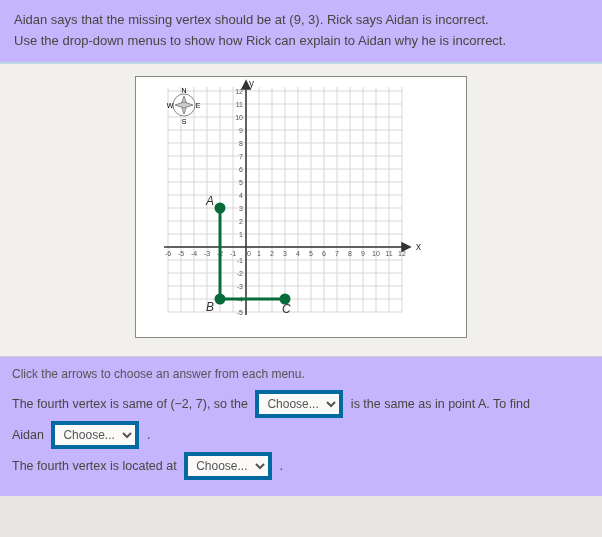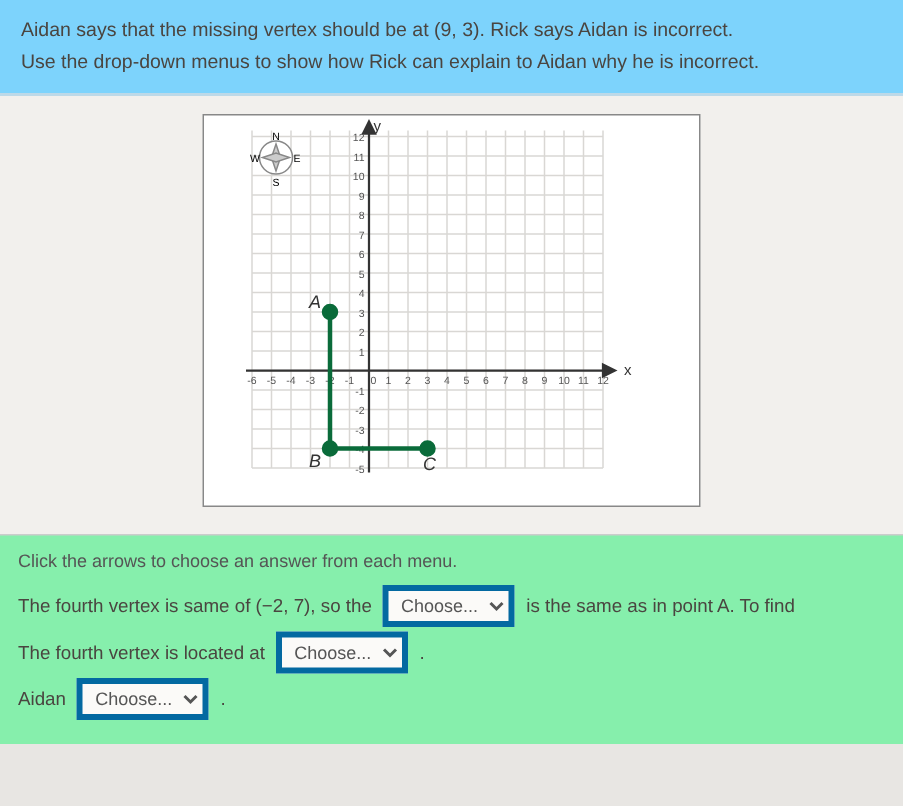--- a/index.html
+++ b/index.html
@@ -7,37 +7,37 @@
     padding: 0;
     font-family: Arial, sans-serif;
     background: #e8e6e3;
     width: 602px;
     height: 537px;
     overflow: hidden;
     color: #4a4540;
     font-size: 13px;
   }
   .question-block {
-    background: #7dd3fc;
+    background: #c4b5fd;
     padding: 10px 14px;
     border-bottom: 2px solid #bdd9e8;
     line-height: 1.6;
   }
   .graph-area {
     background: #f2f0ed;
     padding: 12px 0 18px 0;
     display: flex;
     justify-content: center;
   }
   svg.graph {
     background: #fff;
     border: 1px solid #888;
   }
   .answer-block {
-    background: #86efac;
+    background: #c4b5fd;
     padding: 10px 12px 14px 12px;
     border-top: 1px solid #ccc;
     line-height: 2.3;
     font-size: 12.5px;
   }
   .answer-hint {
     font-size: 12px;
     color: #555;
     margin-bottom: 8px;
     line-height: 1.3;
@@ -186,23 +186,23 @@
   <div class="answer-hint">Click the arrows to choose an answer from each menu.</div>
 
   <span class="flow">
     <span>The fourth vertex is same of </span><span>(−2, 7)</span><span>, so the </span>
     <select class="choice"><option>Choose...</option></select>
     <span> is the same as in point A. To find</span>
   </span>
 
 
   <span class="flow">
+    <span>Aidan </span>
+    <select class="choice"><option>Choose...</option></select>
+    .
+  </span>
+
+  <span class="flow">
     <span>The fourth vertex is located at </span>
     <select class="choice"><option>Choose...</option></select>
     .
   </span>
-
-  <span class="flow">
-    <span>Aidan </span>
-    <select class="choice"><option>Choose...</option></select>
-    .
-  </span>
 </div>
 
 </body></html>

